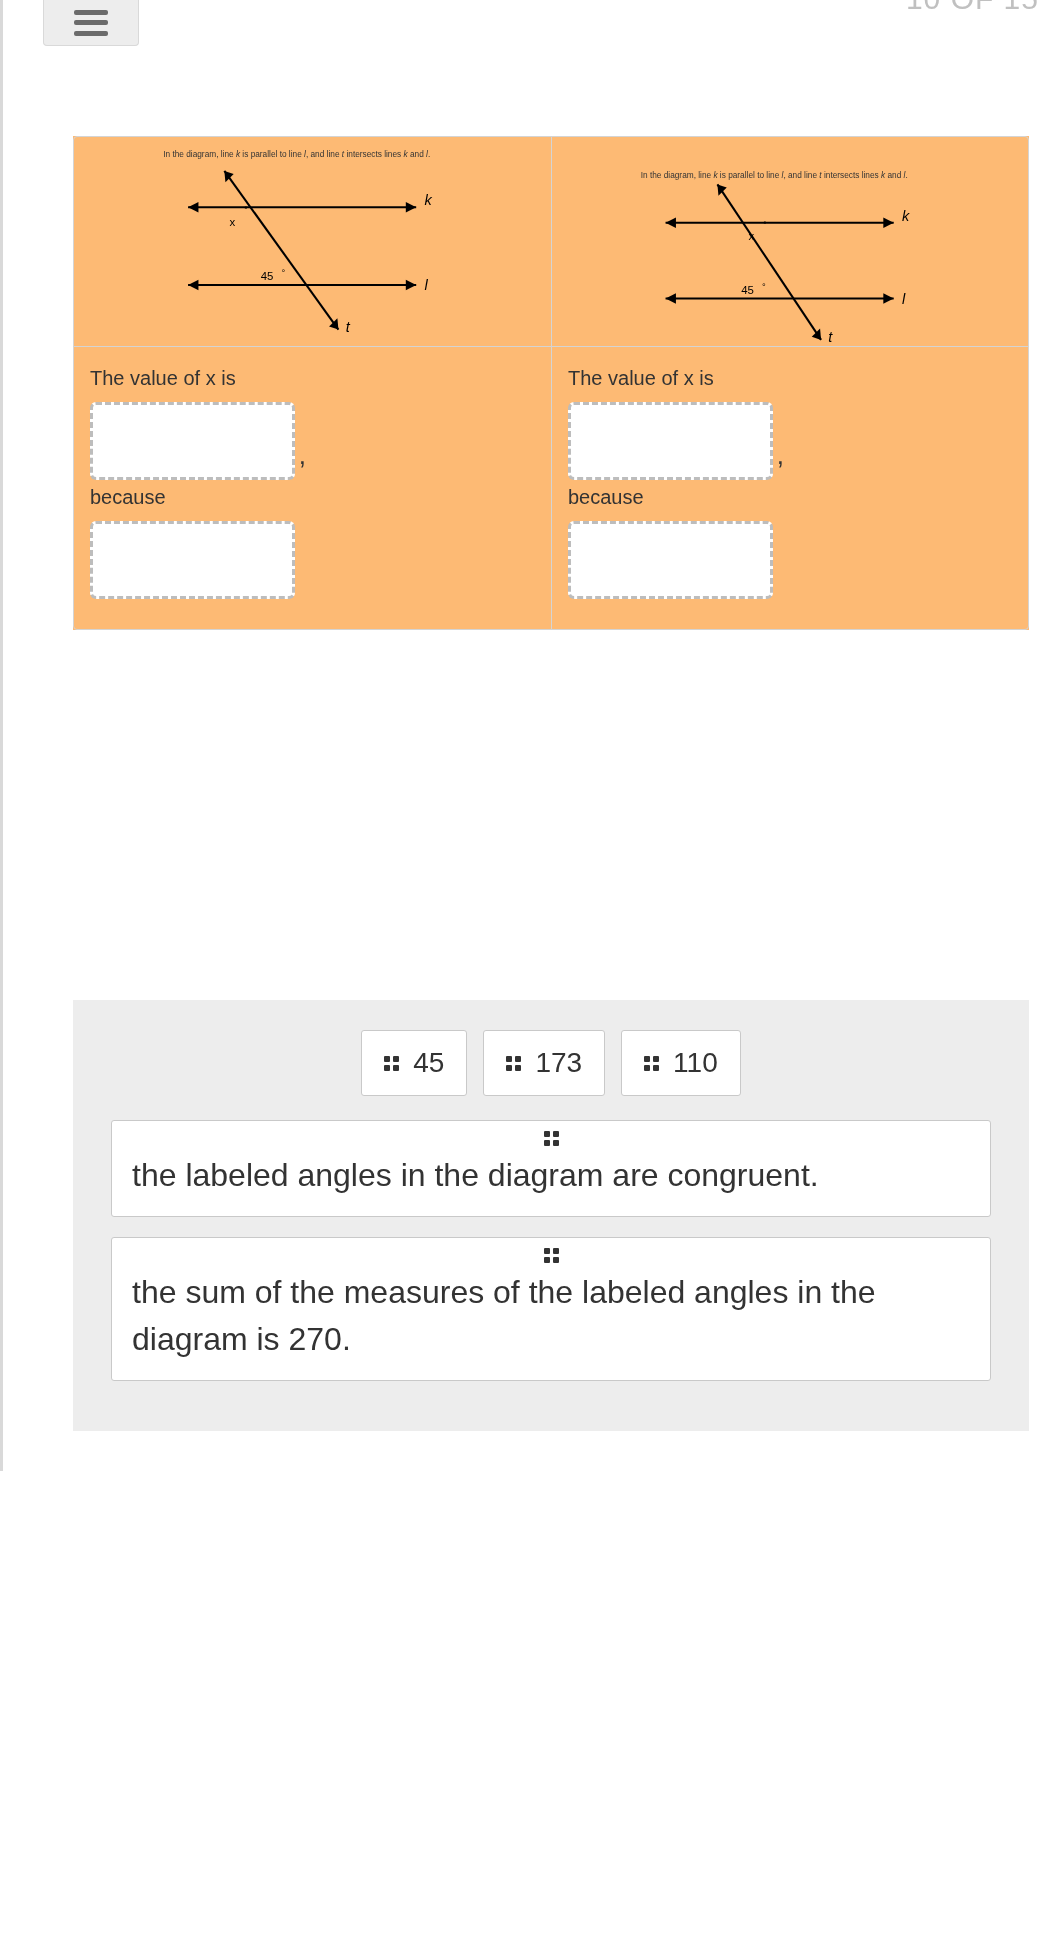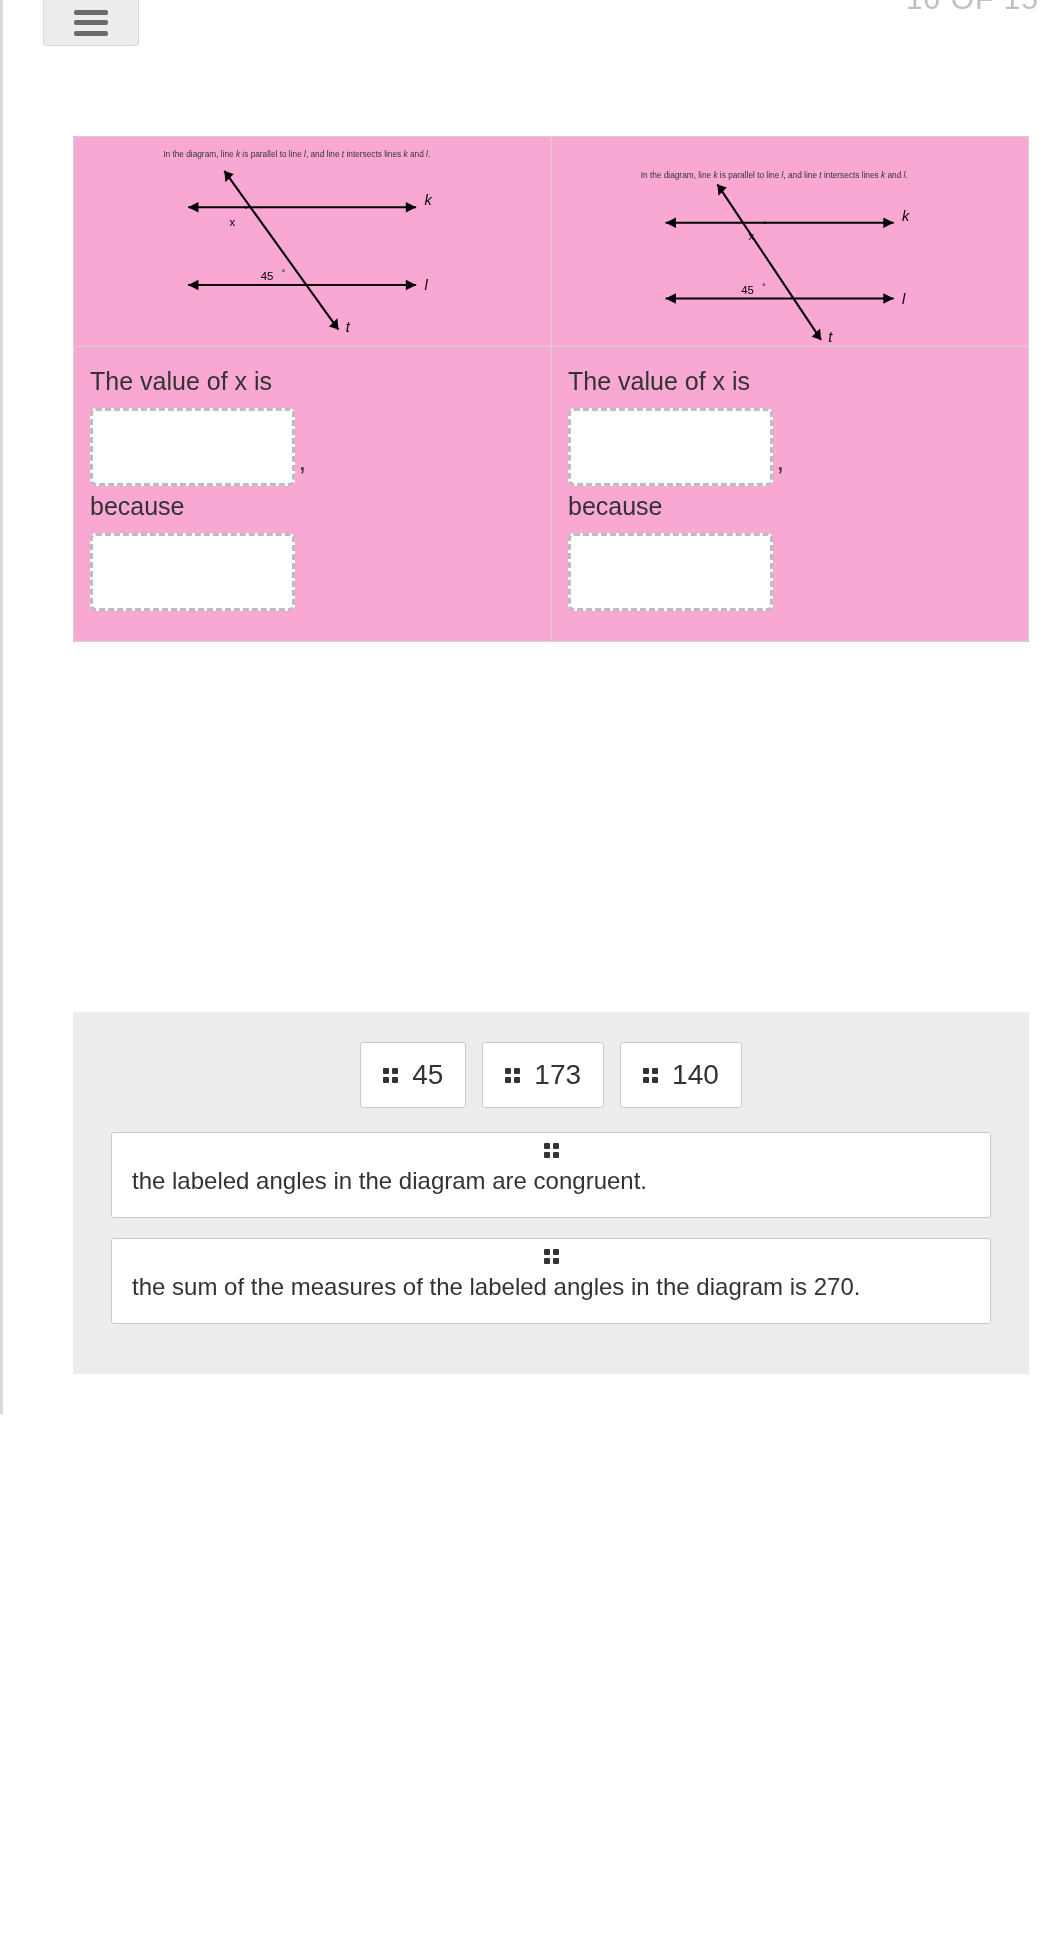--- a/index.html
+++ b/index.html
@@ -47,21 +47,21 @@
   }
   .progress-text {
     color: #c0c0c0;
     font-size: 30px;
     font-weight: 500;
     padding-top: 0;
     margin-top: -18px;
     letter-spacing: 1px;
   }
   .work-area {
-    background: #f9a8d4;
+    background: #fdba74;
     margin: 90px 30px 0 60px;
   }
   .question-grid {
     display: flex;
     border: 1px solid #d4d4d4;
     border-radius: 4px;
     overflow: hidden;
   }
   .q-col {
     flex: 1 1 50%;
@@ -73,21 +73,21 @@
     height: 210px;
     padding: 8px 10px 4px 10px;
     border-bottom: 1px solid #d4d4d4;
     position: relative;
   }
   .diagram-svg { width: 100%; height: 100%; }
   .answer-cell {
     padding: 16px 16px 24px 16px;
   }
   .answer-text {
-    font-size: 25px;
+    font-size: 20px;
     color: #333;
     margin: 4px 0 12px 0;
   }
   .drop-target {
     width: 205px;
     height: 78px;
     border: 3px dashed #bdbdbd;
     border-radius: 6px;
     background: #fff;
     position: relative;
@@ -122,21 +122,21 @@
     display: flex;
     align-items: center;
     gap: 14px;
     cursor: grab;
   }
   .tile-wide {
     background: #ffffff;
     border: 1px solid #c9c9c9;
     border-radius: 3px;
     padding: 10px 20px 18px 20px;
-    font-size: 24px;
+    font-size: 32px;
     color: #333;
     margin-bottom: 20px;
     cursor: grab;
     line-height: 1.45;
   }
   .grip {
     display: inline-grid;
     grid-template-columns: repeat(2, 6px);
     grid-template-rows: repeat(2, 6px);
     gap: 3px;
@@ -260,21 +260,21 @@
           </span>
         <span>173</span>
       </div>
       <div class="tile">
         <span class="grip">
             <span></span>
             <span></span>
             <span></span>
             <span></span>
           </span>
-        <span>140</span>
+        <span>110</span>
       </div>
     </div>
 
     <div class="tile-wide">
       <div class="grip-center">
           <span class="grip">
             <span></span>
             <span></span>
             <span></span>
             <span></span>

